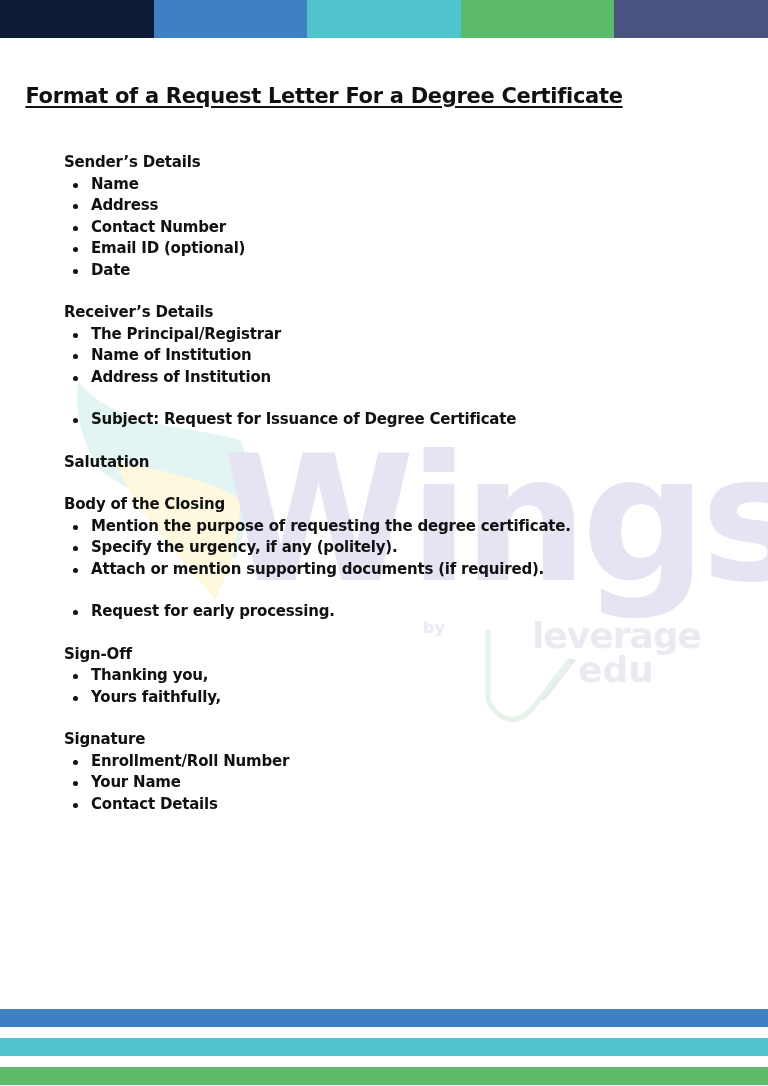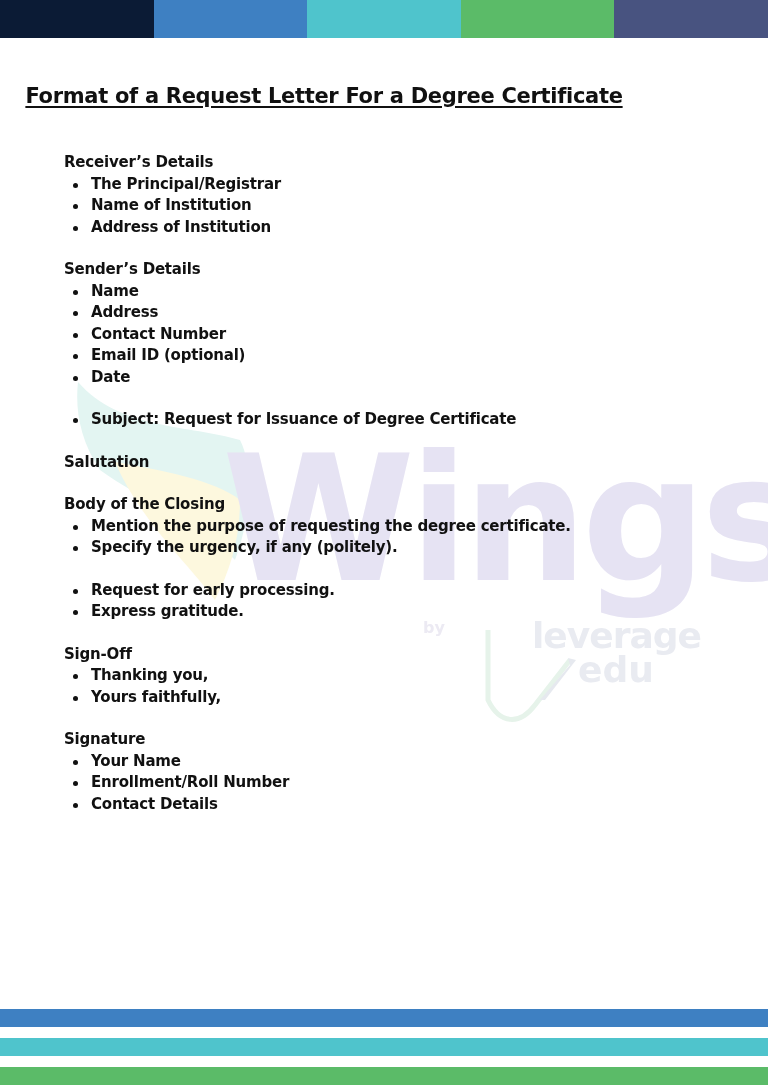--- a/index.html
+++ b/index.html
@@ -51,72 +51,72 @@
   <text x="532" y="648" font-family="DejaVu Sans, sans-serif" font-weight="bold" font-size="36" fill="#e9ebf1" letter-spacing="-1">leverage</text>
   <text x="578" y="682" font-family="DejaVu Sans, sans-serif" font-weight="bold" font-size="36" fill="#e9ebf1">edu</text>
   <path d="M488 630 L488 700 C500 725 520 725 535 705 L570 660" fill="none" stroke="#e6f3ea" stroke-width="5"></path>
   <path d="M540 700 L570 665 L568 658 L576 660 L545 700 Z" fill="#e6e9ef"></path>
 </svg>
 
 <div class="title">Format of a Request Letter For a Degree Certificate</div>
 
 <div class="content">
   <div class="section">
-    <div class="section-heading">Receiver’s Details</div>
-    <ul>
-      <li>The Principal/Registrar</li>
-      <li>Name of Institution</li>
-      <li>Address of Institution</li>
-    </ul>
-  </div>
-  <div class="section">
     <div class="section-heading">Sender’s Details</div>
     <ul>
       <li>Name</li>
       <li>Address</li>
       <li>Contact Number</li>
       <li>Email ID (optional)</li>
       <li>Date</li>
+    </ul>
+  </div>
+  <div class="section">
+    <div class="section-heading">Receiver’s Details</div>
+    <ul>
+      <li>The Principal/Registrar</li>
+      <li>Name of Institution</li>
+      <li>Address of Institution</li>
     </ul>
   </div>
   <div class="section">
     <ul>
       <li>Subject: Request for Issuance of Degree Certificate</li>
     </ul>
   </div>
   <div class="section">
     <div class="section-heading">Salutation</div>
   </div>
   <div class="section">
   </div>
   <div class="section">
     <div class="section-heading">Body of the Closing</div>
     <ul>
       <li>Mention the purpose of requesting the degree certificate.</li>
       <li>Specify the urgency, if any (politely).</li>
+      <li>Attach or mention supporting documents (if required).</li>
     </ul>
   </div>
   <div class="section">
     <ul>
       <li>Request for early processing.</li>
-      <li>Express gratitude.</li>
     </ul>
   </div>
   <div class="section">
     <div class="section-heading">Sign-Off</div>
     <ul>
       <li>Thanking you,</li>
       <li>Yours faithfully,</li>
     </ul>
   </div>
   <div class="section">
     <div class="section-heading">Signature</div>
     <ul>
+      <li>Enrollment/Roll Number</li>
       <li>Your Name</li>
-      <li>Enrollment/Roll Number</li>
       <li>Contact Details</li>
     </ul>
   </div>
 </div>
 
 <div class="bottom-bar" style="top:1009px;background:#3e80c2"></div>
 <div class="bottom-bar" style="top:1038px;background:#4fc4cc"></div>
 <div class="bottom-bar" style="top:1067px;background:#5bbb68"></div>
 
 </body></html>

